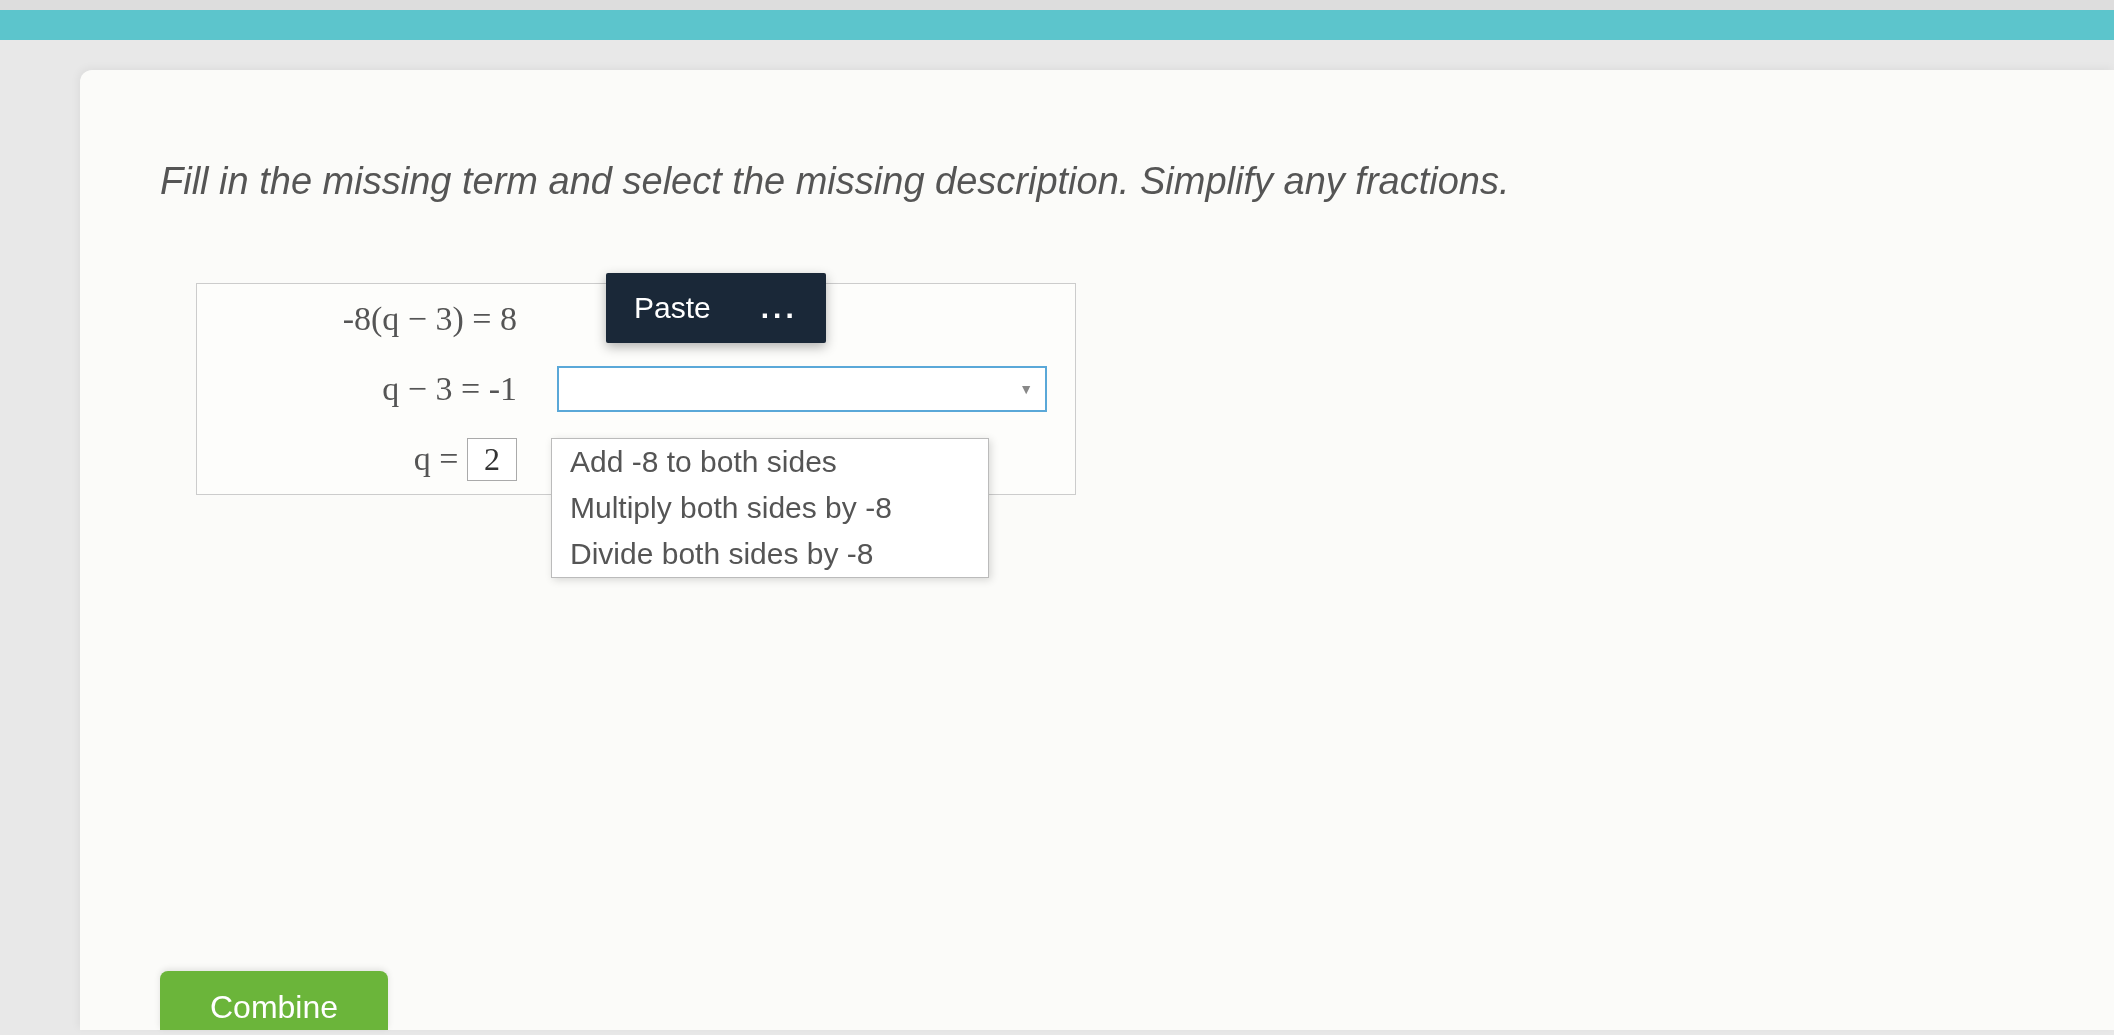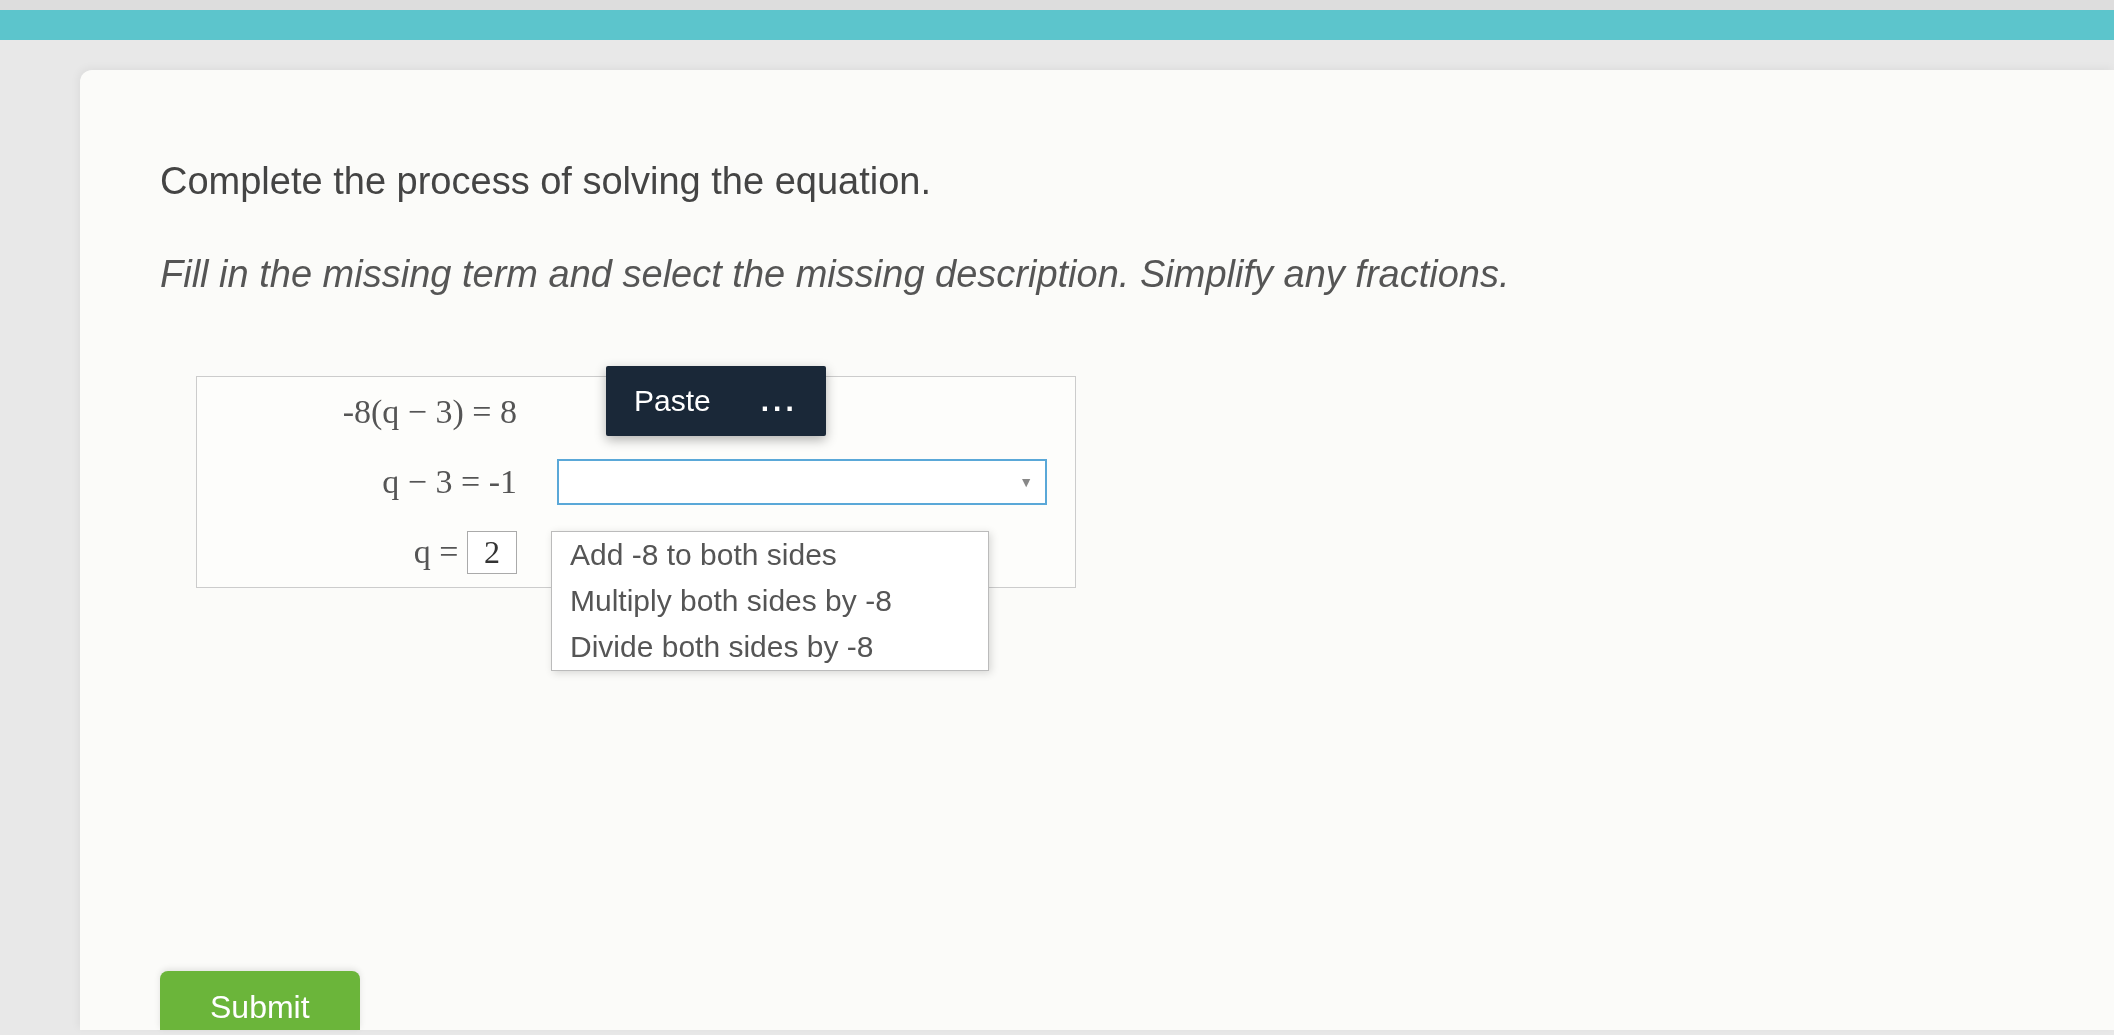--- a/index.html
+++ b/index.html
@@ -147,21 +147,20 @@
   </style>
 </head>
 <body>
 
 <div class="top-bar"></div>
 <div class="teal-bar"></div>
 
 <div class="content-wrapper">
   <div class="card">
 
-    <div class="prompt-1">Complete the process of solving the equation.</div>
     <div class="prompt-2">Fill in the missing term and select the missing description. Simplify any fractions.</div>
 
     <div class="work-area">
 
       <div class="work-table">
         <div class="work-row">
           <div class="eq-cell">-8(q − 3) = 8</div>
           <div class="desc-cell"></div>
         </div>
         <div class="work-row">
@@ -187,15 +186,15 @@
       </div>
 
       <div class="dropdown-menu">
         <div class="dropdown-item">Add -8 to both sides</div>
         <div class="dropdown-item">Multiply both sides by -8</div>
         <div class="dropdown-item">Divide both sides by -8</div>
       </div>
 
     </div>
 
-    <button class="submit-btn">Submit</button>
+    <button class="submit-btn">Combine</button>
   </div>
 </div>
 
 </body></html>

